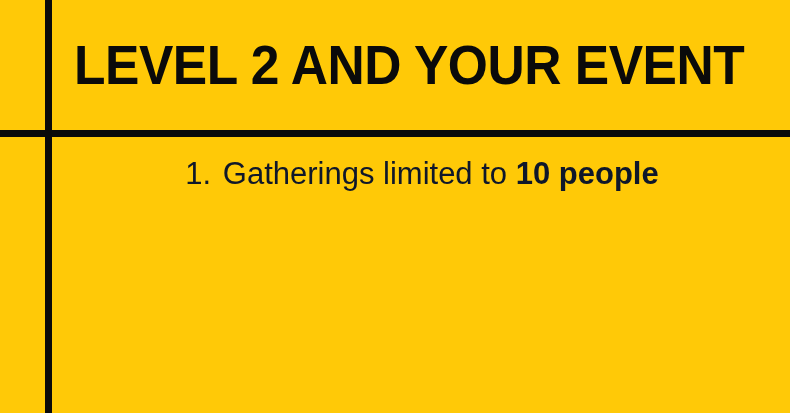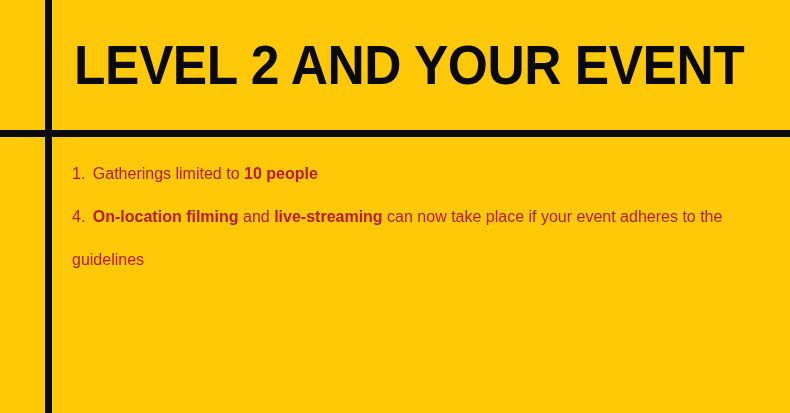--- a/index.html
+++ b/index.html
@@ -13,20 +13,21 @@
     background: #ffc907;
     font-family: "Liberation Sans", sans-serif;
   }
 
   #poster {
     position: relative;
     width: 790px;
     height: 413px;
     background: #ffc907;
     overflow: hidden;
+    text-align: center;
   }
 
   
   .rule-vertical {
     position: absolute;
     left: 45px;
     top: 0;
     width: 7px;
     height: 413px;
     background: #0a0a0a;
@@ -73,22 +74,22 @@
     height: 276px;
   }
   .guideline-list {
     position: absolute;
     left: 20px;
     top: 15px;
     width: 700px;
     margin: 0;
     padding: 0;
     list-style: none;
-    color: #b91c1c;
-    font-size: 16px;
+    color: #0f172a;
+    font-size: 31px;
     font-weight: 400;
     line-height: 43px;
   }
   .guideline-item {
     margin: 0;
     padding: 0;
     white-space: normal;
   }
   .guideline-item .marker {
     margin-right: 3px;
@@ -106,17 +107,16 @@
   <div class="rule-vertical"></div>
   <div class="rule-horizontal"></div>
 
   <div class="header-zone">
     <h1 class="poster-title">LEVEL 2 AND YOUR EVENT</h1>
   </div>
 
   <div class="body-zone">
     <ol class="guideline-list">
         <li class="guideline-item"><span class="marker">1.</span> <span class="">Gatherings limited to </span><span class="em">10 people</span></li>
-        <li class="guideline-item"><span class="marker">4.</span> <span class="em">On-location filming</span><span class=""> and </span><span class="em">live-streaming</span><span class=""> can now take place if your event adheres to the guidelines</span></li>
       </ol>
   </div>
 
 </div>
 
 </body></html>

